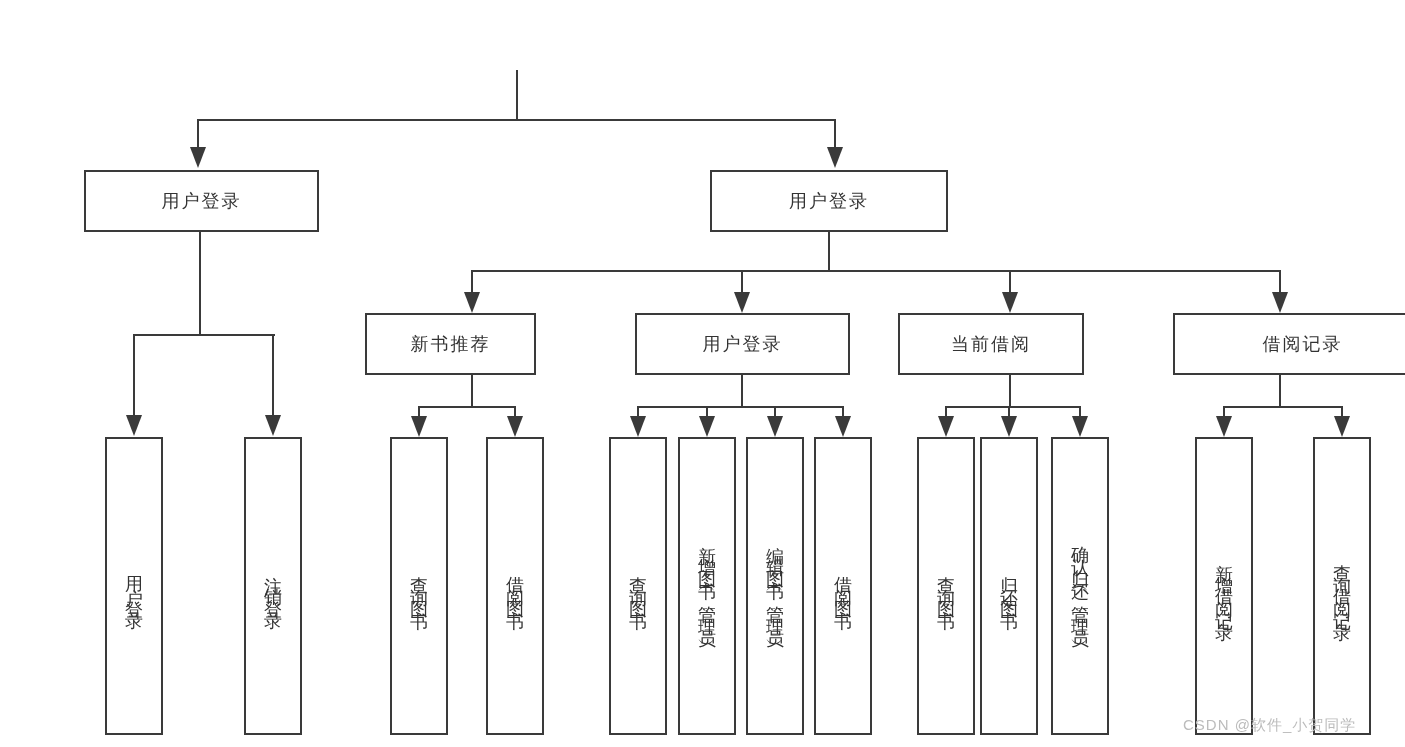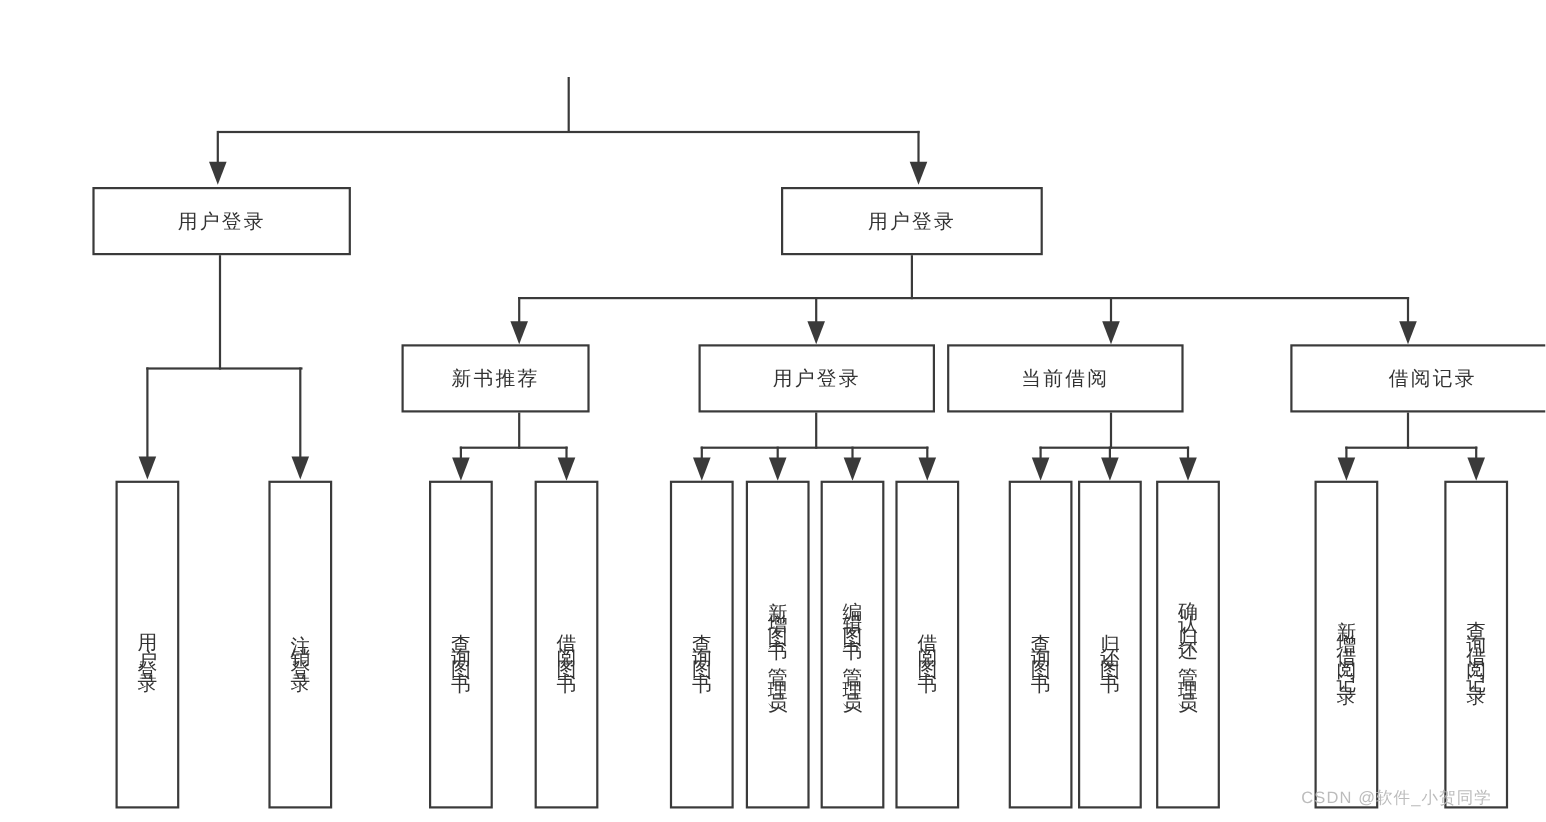--- a/index.html
+++ b/index.html
@@ -70,21 +70,21 @@
   <div class="ah" style="left:1002px;top:292px;"></div>
   <div class="ln" style="left:1279px;top:270px;width:2px;height:23px;"></div>
   <div class="ah" style="left:1272px;top:292px;"></div>
 
   <div class="bx" style="left:365px;top:313px;width:171px;height:62px;text-align:right;">
     <span>新书推荐</span>
   </div>
   <div class="bx" style="left:635px;top:313px;width:215px;height:62px;">
     <span>用户登录</span>
   </div>
-  <div class="bx" style="left:861px;top:313px;width:215px;height:62px;">
+  <div class="bx" style="left:898px;top:313px;width:186px;height:62px;">
     <span>当前借阅</span>
   </div>
   <div class="bx" style="left:1173px;top:313px;width:259px;height:62px;">
     <span>借阅记录</span>
   </div>
 
   <div class="ln" style="left:471px;top:375px;width:2px;height:33px;"></div>
   <div class="ln" style="left:418px;top:406px;width:98px;height:2px;"></div>
   <div class="ln" style="left:418px;top:406px;width:2px;height:12px;"></div>
   <div class="ah" style="left:411px;top:416px;"></div>

